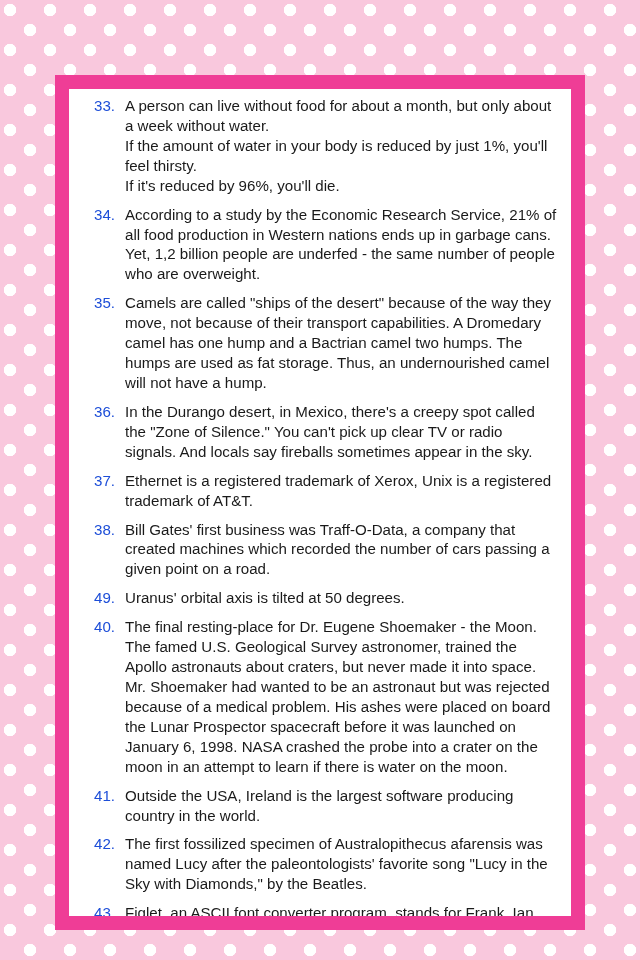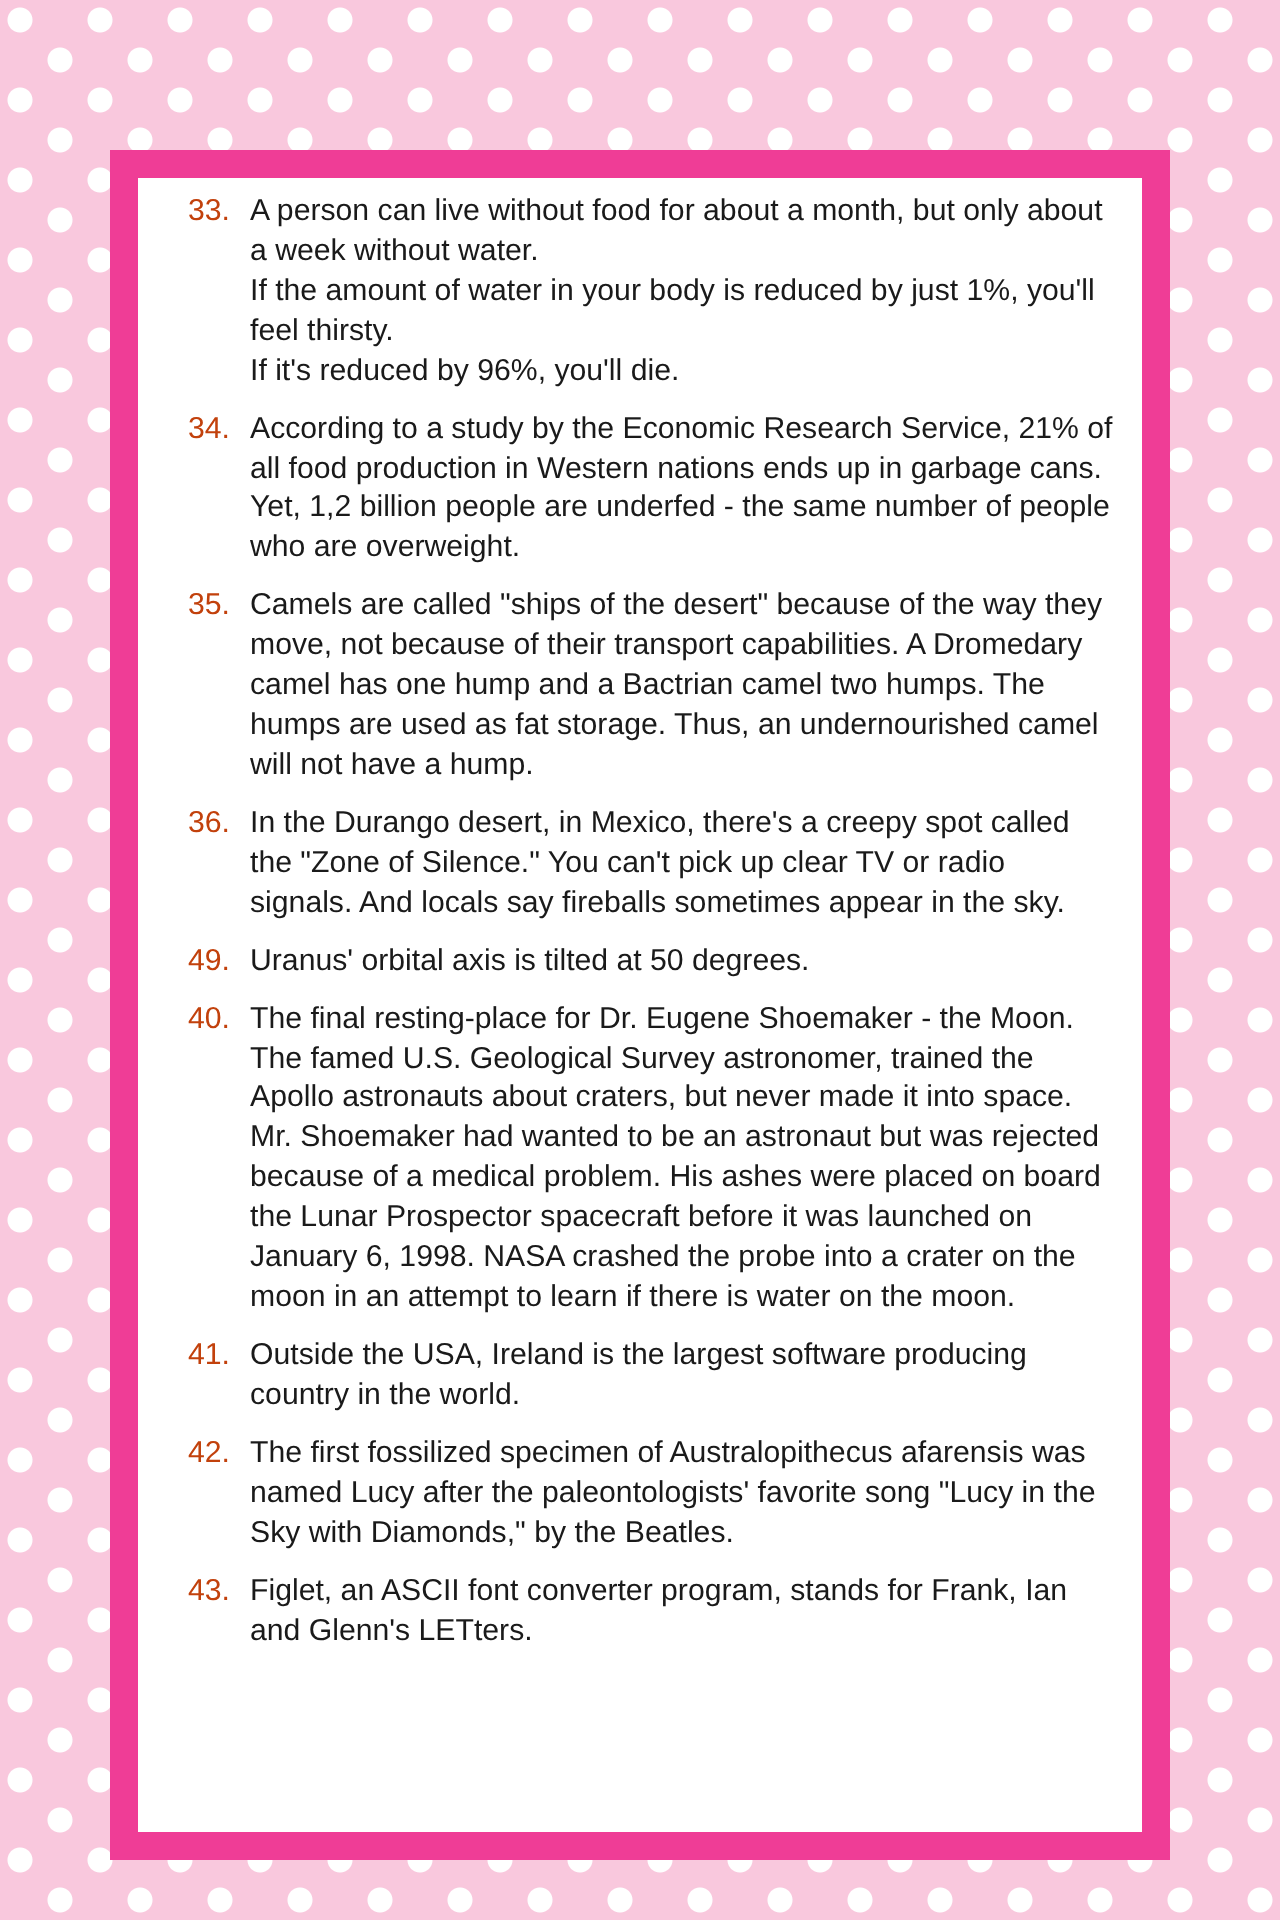--- a/index.html
+++ b/index.html
@@ -61,21 +61,21 @@
     text-align: left;
   }
   li.fact-item .num {
     position: absolute;
     left: 0;
     top: 0;
     width: 32px;
     text-align: right;
     font-size: 15.1px;
     line-height: 1.32;
-    color: #c2410c;
+    color: #1d4ed8;
   }
   li.fact-item .txt {
     display: block;
     white-space: pre-line;
   }
   
   li.fact-item.first {
     margin-top: -3px;
   }
 </style>
@@ -103,21 +103,29 @@
       <li class="fact-item">
         <span class="num">35.</span>
         <span class="txt">Camels are called "ships of the desert" because of the way they move, not because of their transport capabilities. A Dromedary camel has one hump and a Bactrian camel two humps. The humps are used as fat storage. Thus, an undernourished camel will not have a hump.</span>
       </li>
 
       <li class="fact-item">
         <span class="num">36.</span>
         <span class="txt">In the Durango desert, in Mexico, there's a creepy spot called the "Zone of Silence." You can't pick up clear TV or radio signals. And locals say fireballs sometimes appear in the sky.</span>
       </li>
 
+      <li class="fact-item">
+        <span class="num">37.</span>
+        <span class="txt">Ethernet is a registered trademark of Xerox, Unix is a registered trademark of AT&amp;T.</span>
+      </li>
 
+      <li class="fact-item">
+        <span class="num">38.</span>
+        <span class="txt">Bill Gates' first business was Traff-O-Data, a company that created machines which recorded the number of cars passing a given point on a road.</span>
+      </li>
 
       <li class="fact-item">
         <span class="num">49.</span>
         <span class="txt">Uranus' orbital axis is tilted at 50 degrees.</span>
       </li>
 
       <li class="fact-item">
         <span class="num">40.</span>
         <span class="txt">The final resting-place for Dr. Eugene Shoemaker - the Moon. The famed U.S. Geological Survey astronomer, trained the Apollo astronauts about craters, but never made it into space. Mr. Shoemaker had wanted to be an astronaut but was rejected because of a medical problem. His ashes were placed on board the Lunar Prospector spacecraft before it was launched on January 6, 1998. NASA crashed the probe into a crater on the moon in an attempt to learn if there is water on the moon.</span>
       </li>

